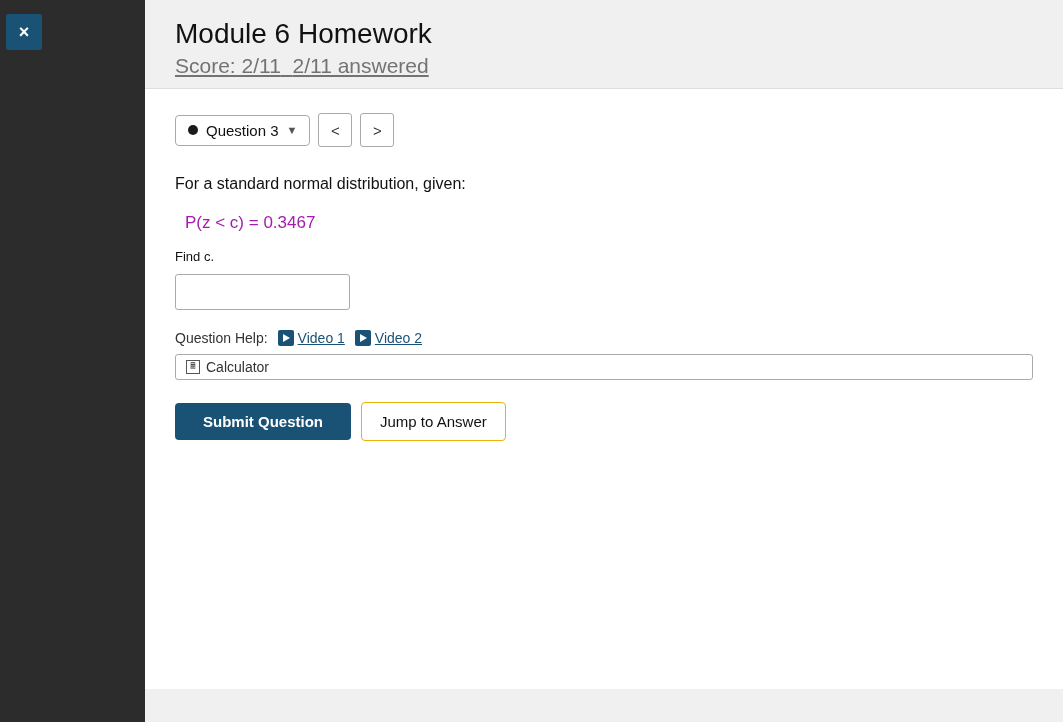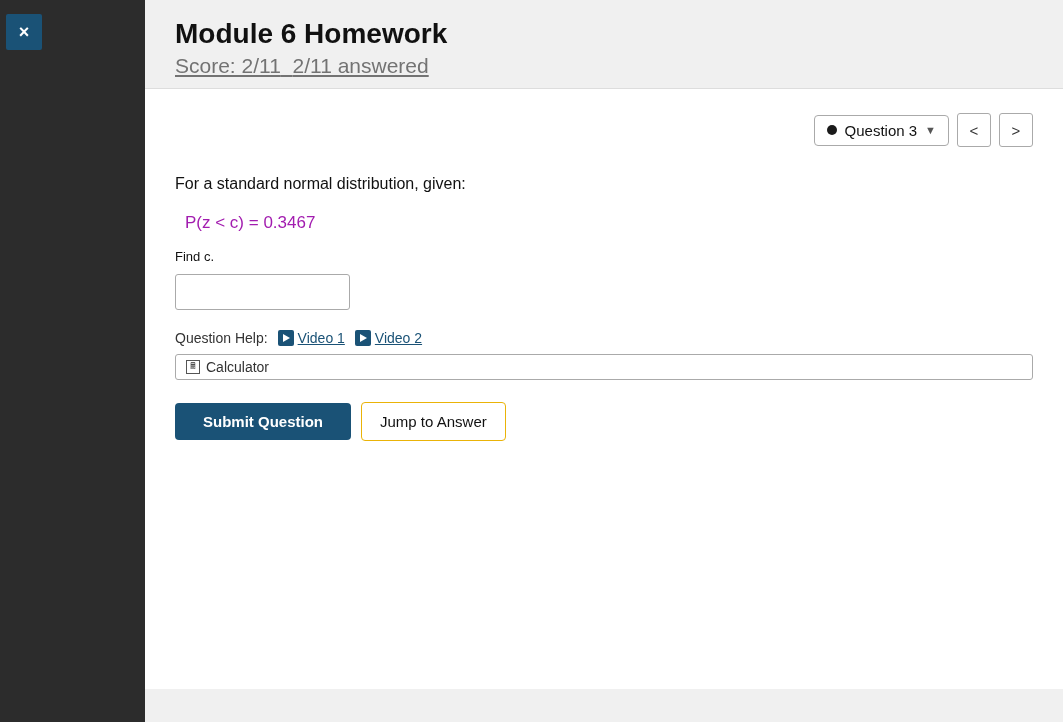--- a/index.html
+++ b/index.html
@@ -49,21 +49,21 @@
     }
 
     .header {
       background: #f0f0f0;
       padding: 18px 30px 10px 30px;
       border-bottom: 1px solid #ddd;
     }
 
     .title {
       font-size: 28px;
-      font-weight: bold;
+      font-weight: normal;
       color: #111;
       margin-bottom: 4px;
     }
 
     .score {
       font-size: 21px;
       color: #737373;
       text-decoration: underline;
     }
 
@@ -72,21 +72,20 @@
       margin: 0;
       padding: 24px 30px;
       min-height: 600px;
     }
 
     .question-nav {
       display: flex;
       align-items: center;
       gap: 8px;
       margin-bottom: 28px;
-      justify-content: flex-end;
     }
 
     .question-dropdown {
       display: flex;
       align-items: center;
       border: 1px solid #aaa;
       background: white;
       padding: 6px 12px;
       border-radius: 4px;
       gap: 8px;

